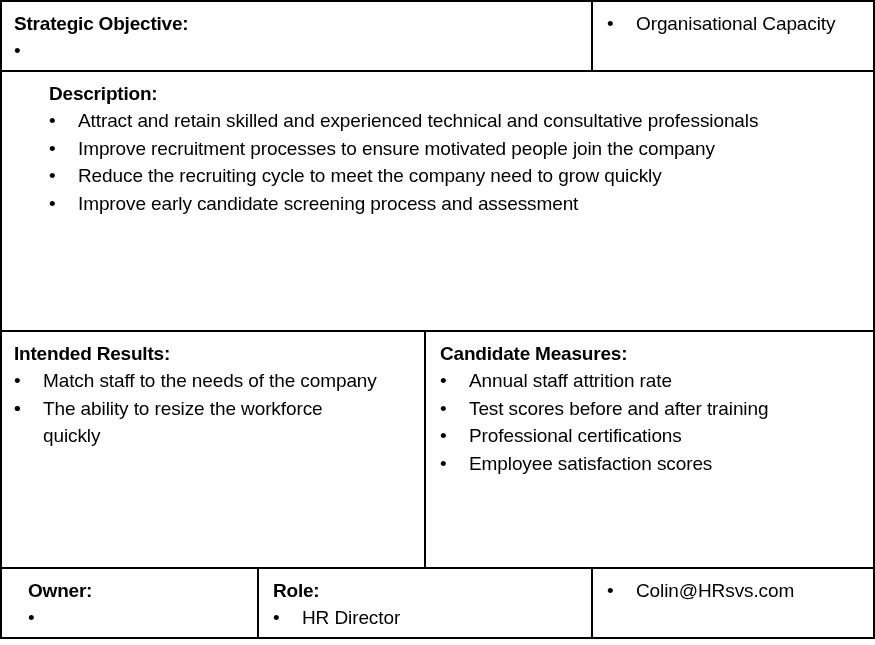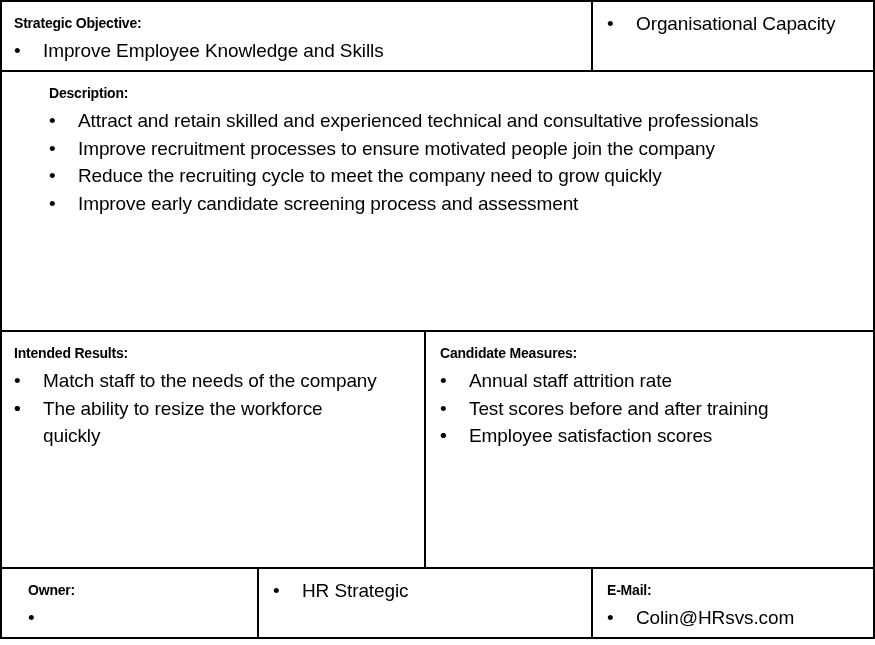--- a/index.html
+++ b/index.html
@@ -1,21 +1,21 @@
 <!DOCTYPE html>
 <html><head>
 <meta charset="utf-8">
 <style>
   html, body { margin: 0; padding: 0; background: #ffffff; }
   body { width: 875px; height: 645px; position: relative; overflow: hidden;
          font-family: "Liberation Sans", "DejaVu Sans", sans-serif; color: #000; }
   .cell { position: absolute; box-sizing: border-box; padding: 8px 0 0 14px; }
   .hline { position: absolute; background: #000; height: 2px; }
   .vline { position: absolute; background: #000; width: 2px; }
-  .title { font-weight: bold; font-size: 14px; line-height: 27px; letter-spacing: -0.2px; }
+  .title { font-weight: bold; font-size: 19px; line-height: 27px; letter-spacing: -0.2px; }
   ul { list-style: none; margin: 0; padding: 0; }
   li { position: relative; padding-left: 29px; font-size: 19px; line-height: 27.5px; letter-spacing: -0.1px; }
   li .bullet { position: absolute; left: 0; top: 0; width: 29px; }
 </style>
 </head>
 <body>
 
 <div class="hline" style="left:0; top:0; width:875px;"></div>
 <div class="hline" style="left:0; top:70px; width:875px;"></div>
 <div class="hline" style="left:0; top:330px; width:875px;"></div>
@@ -24,21 +24,21 @@
 <div class="vline" style="left:0; top:0; height:639px;"></div>
 <div class="vline" style="left:873px; top:0; height:639px;"></div>
 <div class="vline" style="left:591px; top:0; height:71px;"></div>
 <div class="vline" style="left:424px; top:331px; height:237px;"></div>
 <div class="vline" style="left:257px; top:568px; height:70px;"></div>
 <div class="vline" style="left:591px; top:568px; height:70px;"></div>
 
 <div class="cell" style="left:0; top:2px; width:591px; height:68px;">
   <div class="title">Strategic Objective:</div>
   <ul>
-    <li><span class="bullet">•</span><span>Improve Employee Knowledge and Skills</span></li>
+    <li><span class="bullet">•</span></li>
   </ul>
 </div>
 
 <div class="cell" style="left:593px; top:2px; width:280px; height:68px;">
   <ul>
     <li><span class="bullet">•</span><span>Organisational Capacity</span></li>
   </ul>
 </div>
 
 <div class="cell" style="left:8px; top:72px; width:873px; height:258px;padding-left:41px;">
@@ -58,36 +58,36 @@
     <li><span class="bullet">•</span></li>
     <li><span class="bullet">•</span><span>The ability to resize the workforce quickly</span></li>
   </ul>
 </div>
 
 <div class="cell" style="left:426px; top:332px; width:447px; height:235px;">
   <div class="title">Candidate Measures:</div>
   <ul>
     <li><span class="bullet">•</span><span>Annual staff attrition rate</span></li>
     <li><span class="bullet">•</span><span>Test scores before and after training</span></li>
-    <li><span class="bullet">•</span></li>
+    <li><span class="bullet">•</span><span>Professional certifications</span></li>
     <li><span class="bullet">•</span><span>Employee satisfaction scores</span></li>
   </ul>
 </div>
 
 <div class="cell" style="left:0; top:569px; width:257px; height:68px;padding-left:28px;">
   <div class="title">Owner:</div>
   <ul>
     <li><span class="bullet">•</span></li>
   </ul>
 </div>
 
 <div class="cell" style="left:259px; top:569px; width:332px; height:68px;">
+  <div class="title">Role:</div>
   <ul>
-    <li><span class="bullet">•</span><span>HR Strategic</span></li>
+    <li><span class="bullet">•</span><span>HR Director</span></li>
   </ul>
 </div>
 
 <div class="cell" style="left:593px; top:569px; width:280px; height:68px;">
-  <div class="title">E-Mail:</div>
   <ul>
     <li><span class="bullet">•</span><span>Colin@HRsvs.com</span></li>
   </ul>
 </div>
 
 </body></html>

